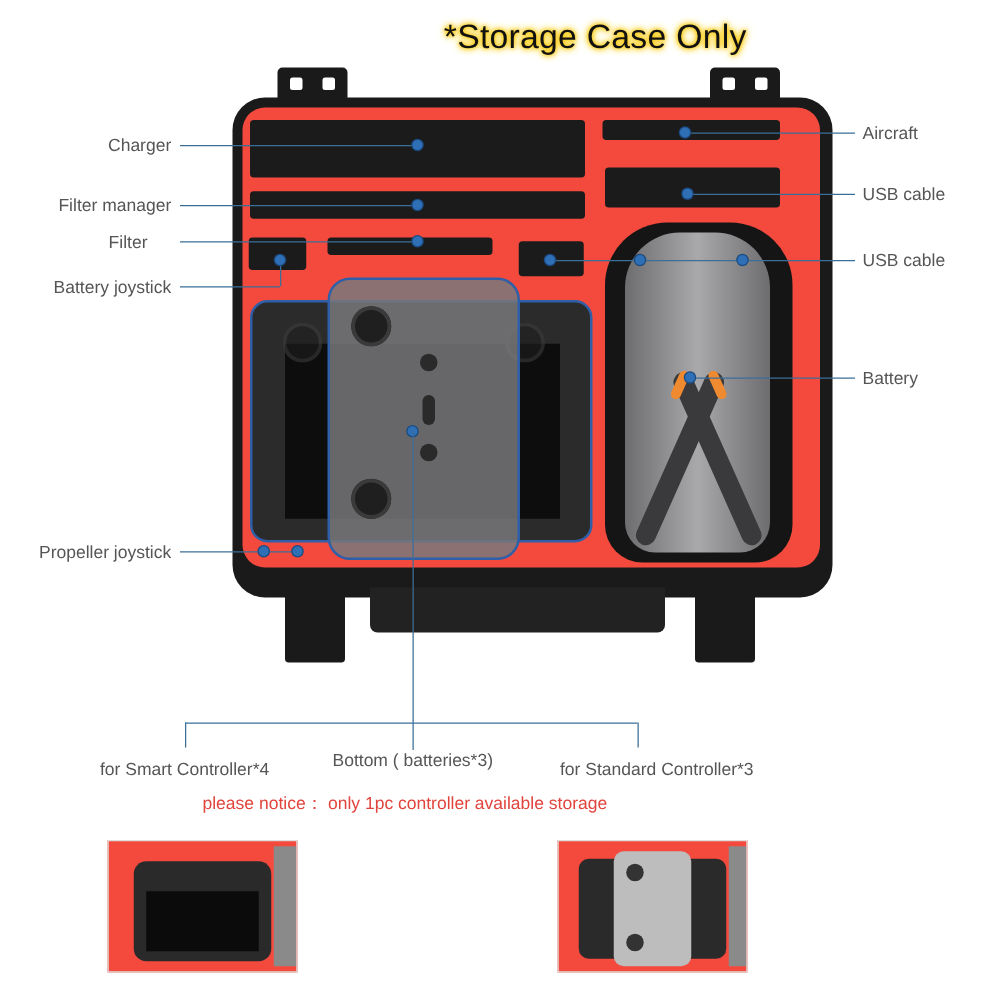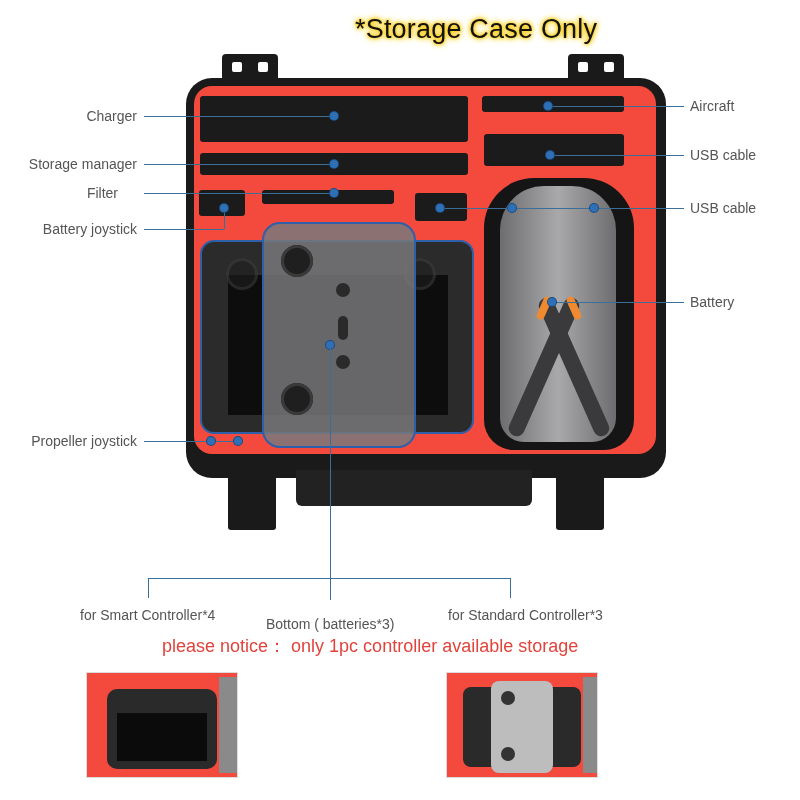--- a/index.html
+++ b/index.html
@@ -21,21 +21,21 @@
   .ctrl-smart{left:200px;top:240px;width:270px;height:190px;background:#2b2b2b;border-radius:14px;border:2px solid #2e5fa8;}
   .ctrl-screen{left:228px;top:275px;width:220px;height:140px;background:#0d0d0d;}
   .ctrl-std{left:262px;top:222px;width:150px;height:222px;background:rgba(120,120,122,0.85);border-radius:18px;border:2px solid #2e5fa8;}
   .stick{width:32px;height:32px;border-radius:50%;background:#1f1f1f;box-shadow:inset 0 0 0 3px #3a3a3a;}
   .btn-small{width:14px;height:14px;border-radius:50%;background:#2a2a2a;}
   .aircraft-bay{left:484px;top:178px;width:150px;height:272px;background:#151515;border-radius:50px 50px 30px 30px;}
   .aircraft{left:500px;top:186px;width:116px;height:256px;background:linear-gradient(90deg,#6d6d6f,#a9a9ab 50%,#6d6d6f);border-radius:44px 44px 24px 24px;}
   .prop{background:#3a3a3c;width:16px;height:150px;border-radius:8px;}
   .prop-tip{background:#f08a30;width:8px;height:24px;border-radius:4px;}
   .latch{background:#1a1a1a;}
-  .notice{font-size:18px;color:#e0443c;white-space:nowrap;}
+  .notice{font-size:14px;color:#e0443c;white-space:nowrap;}
   .thumb{border:1px solid #ddd;background:#f44a3e;overflow:hidden;}
 </style>
 </head>
 <body>
 
 <div class="abs title">*Storage Case Only</div>
 
 <div>
 
   <div class="abs hinge" style="left:222px;top:54px;width:56px;height:30px;border-radius:4px 4px 0 0;"></div>
@@ -77,21 +77,21 @@
 
   <div class="abs latch" style="left:228px;top:470px;width:48px;height:60px;border-radius:0 0 3px 3px;"></div>
   <div class="abs latch" style="left:556px;top:470px;width:48px;height:60px;border-radius:0 0 3px 3px;"></div>
   <div class="abs latch" style="left:296px;top:470px;width:236px;height:36px;border-radius:0 0 6px 6px;background:#222;"></div>
 </div>
 
 <div class="abs lbl lbl-r" style="right:663px;top:108px;margin-left:24px;">Charger</div>
 <div class="abs leader" style="left:144px;top:116px;width:190px;"></div>
 <div class="abs dot" style="left:330px;top:112px;"></div>
 
-<div class="abs lbl lbl-r" style="right:663px;top:156px;">Storage manager</div>
+<div class="abs lbl lbl-r" style="right:663px;top:156px;">Filter manager</div>
 <div class="abs leader" style="left:144px;top:164px;width:190px;"></div>
 <div class="abs dot" style="left:330px;top:160px;"></div>
 
 <div class="abs lbl lbl-r" style="right:682px;top:185px;">Filter</div>
 <div class="abs leader" style="left:144px;top:193px;width:190px;"></div>
 <div class="abs dot" style="left:330px;top:189px;"></div>
 
 <div class="abs lbl lbl-r" style="right:663px;top:221px;">Battery joystick</div>
 <div class="abs leader" style="left:144px;top:229px;width:80px;"></div>
 <div class="abs vline" style="left:224px;top:210px;height:19px;"></div>
@@ -120,21 +120,21 @@
 <div class="abs leader" style="left:552px;top:302px;width:132px;"></div>
 <div class="abs dot" style="left:548px;top:298px;"></div>
 
 <div class="abs dot" style="left:326px;top:341px;"></div>
 <div class="abs vline" style="left:330px;top:345px;height:255px;"></div>
 <div class="abs leader" style="left:148px;top:578px;width:362px;"></div>
 <div class="abs vline" style="left:148px;top:578px;height:20px;"></div>
 <div class="abs vline" style="left:510px;top:578px;height:20px;"></div>
 
 <div class="abs lbl" style="left:80px;top:607px;">for Smart Controller*4</div>
-<div class="abs lbl" style="left:266px;top:616px;">Bottom ( batteries*3)</div>
+<div class="abs lbl" style="left:266px;top:600px;">Bottom ( batteries*3)</div>
 <div class="abs lbl" style="left:448px;top:607px;">for Standard Controller*3</div>
 
 <div class="abs notice" style="left:162px;top:634px;">please notice： only 1pc controller available storage</div>
 
 <div class="abs thumb" style="left:86px;top:672px;width:150px;height:104px;">
   <div class="abs" style="left:20px;top:16px;width:110px;height:80px;background:#2a2a2a;border-radius:10px;"></div>
   <div class="abs" style="left:30px;top:40px;width:90px;height:48px;background:#0b0b0b;"></div>
   <div class="abs" style="left:132px;top:4px;width:18px;height:96px;background:#8a8a8a;"></div>
 </div>
 <div class="abs thumb" style="left:446px;top:672px;width:150px;height:104px;">

